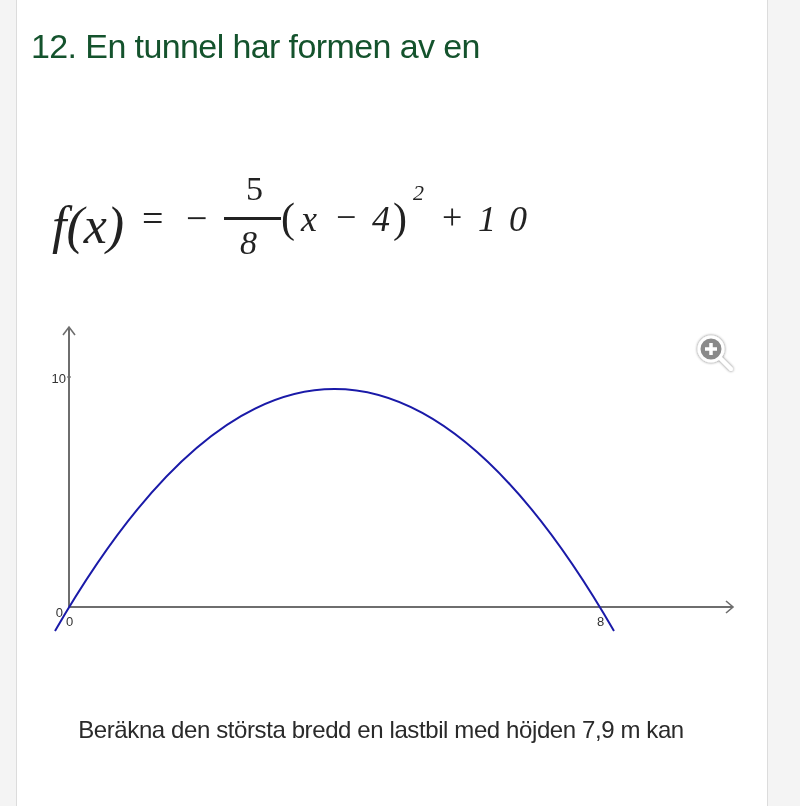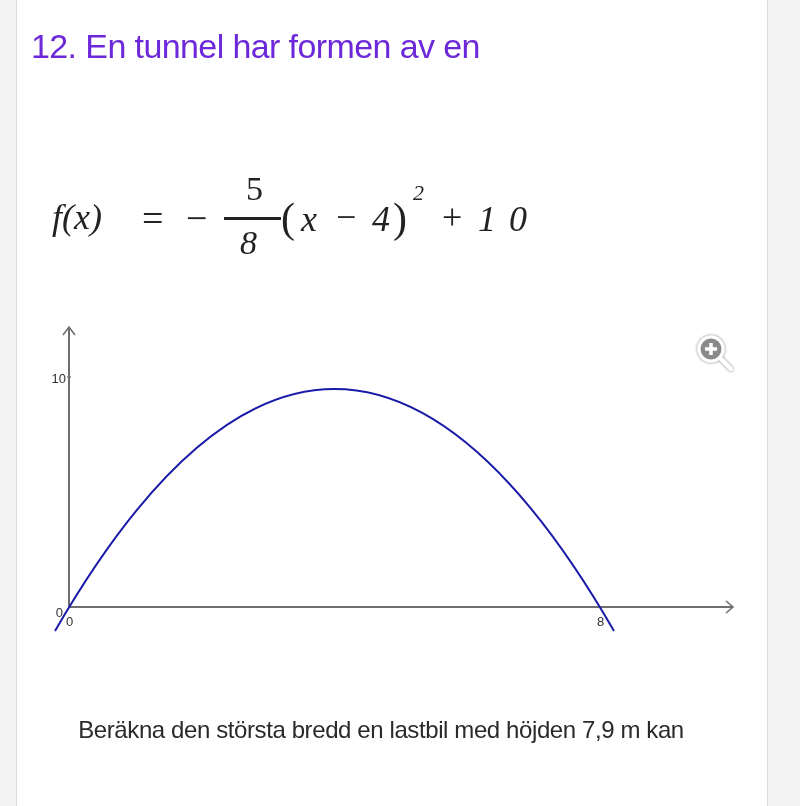--- a/index.html
+++ b/index.html
@@ -11,21 +11,21 @@
     }
     .card {
       position: absolute; left: 16px; top: 0; width: 752px; height: 806px;
       background: #ffffff;
       border-left: 1px solid #dcdcdc;
       border-right: 1px solid #dcdcdc;
       box-sizing: border-box;
     }
     .title {
       position: absolute; left: 31px; top: 24px; width: 700px;
-      font-size: 34px; line-height: 44px; color: #6d28d9;
+      font-size: 34px; line-height: 44px; color: #14532d;
       letter-spacing: -0.6px;
       font-family: "Liberation Sans", sans-serif;
     }
     .formula {
       position: absolute; left: 38px; top: 176px; height: 100px; width: 520px;
       font-family: "Liberation Serif", serif; color: #222;
     }
     .formula .it { font-style: italic; }
     .formula span { position: absolute; }
     .graph { position: absolute; left: 0; top: 300px; }
@@ -44,21 +44,21 @@
 </head>
 <body>
 
 <div class="card"></div>
 
 <div class="title">
   <div>12. En tunnel har formen av en</div>
 </div>
 
 <div class="formula">
-  <span class="it" style="left:14px; top:20px; font-size:36px;">f(x)</span>
+  <span class="it" style="left:14px; top:20px; font-size:52px;">f(x)</span>
   <span style="left:104px; top:20px; font-size:38px;">=</span>
   <span style="left:148px; top:20px; font-size:38px;">−</span>
   <span style="left:208px; top:-6px; font-size:34px;">5</span>
   <div style="position:absolute; left:186px; top:41px; width:57px; height:3px; background:#222;"></div>
   <span class="it" style="left:202px; top:48px; font-size:34px;">8</span>
   <span style="left:243px; top:18px; font-size:42px;">(</span>
   <span class="it" style="left:263px; top:22px; font-size:36px;">x</span>
   <span style="left:298px; top:20px; font-size:36px;">−</span>
   <span class="it" style="left:334px; top:22px; font-size:36px;">4</span>
   <span style="left:355px; top:18px; font-size:42px;">)</span>

